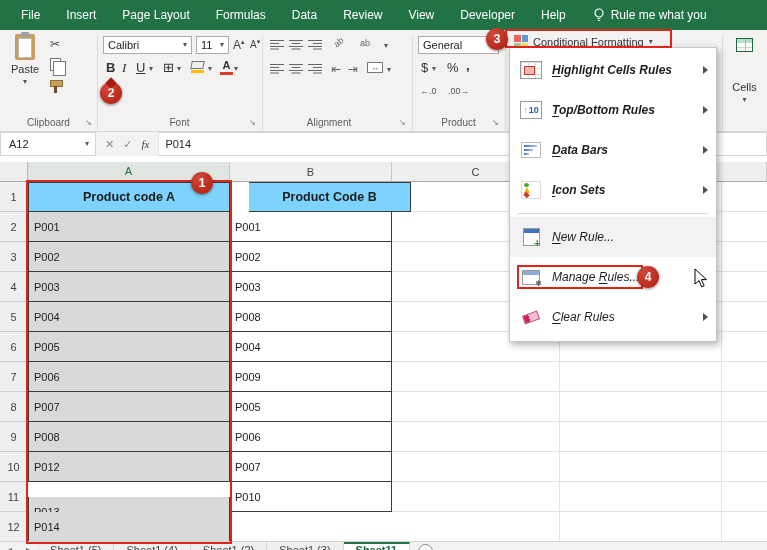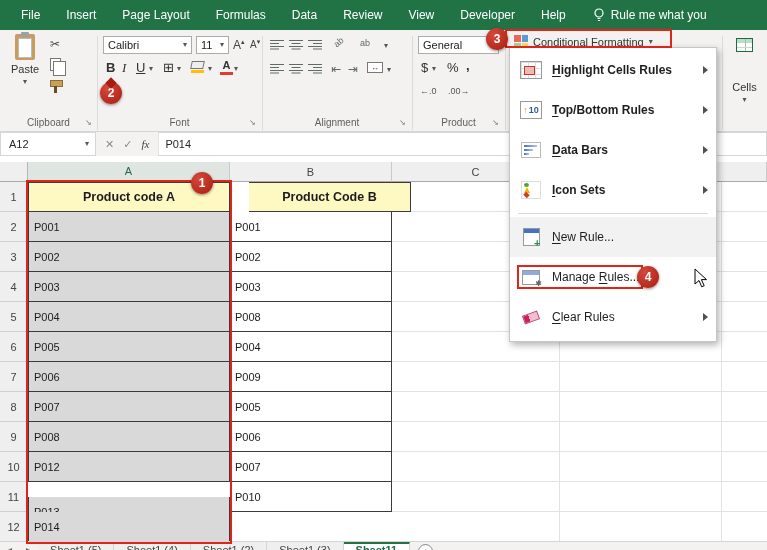--- a/index.html
+++ b/index.html
@@ -66,32 +66,32 @@
     border-bottom:1px solid #a9a9a9; display:flex; align-items:center; justify-content:center;
     font-size:11px; color:#444; }
   .colh.sel { background:#dfe6e1; border-bottom:2px solid #217346; color:#1e6b41; }
   .rowh { position:absolute; left:0; width:28px; height:30px; background:#efefef; border-right:1px solid #b5b5b5;
     border-bottom:1px solid #d0d0d0; display:flex; align-items:center; justify-content:center;
     font-size:11px; color:#444; }
   .cell { position:absolute; height:30px; display:flex; align-items:center; padding-left:5px;
     border-right:1px solid #3b3b3b; border-bottom:1px solid #3b3b3b; font-size:11px; color:#1c1c1c; background:#fff; }
   .ca { left:28px; width:202px; border-left:1px solid #3b3b3b; background:#d9d9d9; }
   .cb { left:230px; width:162px; }
-  .hdr { border-top:1px solid #3b3b3b; padding-left:0; justify-content:center; font-weight:bold; font-size:12.5px; background:#fef9c3; }
+  .hdr { border-top:1px solid #3b3b3b; padding-left:0; justify-content:center; font-weight:bold; font-size:12.5px; background:#7dd3fc; }
   .gridlines { position:absolute; left:392px; top:182px; right:0; height:360px;
     background:repeating-linear-gradient(to bottom, transparent 0 29px, #e2e2e2 29px 30px); }
   .vline { position:absolute; top:182px; height:360px; width:1px; background:#e2e2e2; }
   
   .menu { position:absolute; left:509px; top:47px; width:208px; background:#fff; border:1px solid #c5c5c5;
     box-shadow:2px 3px 7px rgba(0,0,0,.3); z-index:50; padding:2px 0 4px; }
   .mi { height:40px; display:flex; align-items:center; padding:0 6px; font-size:12px; color:#1e1e1e; }
   .mi.bold { font-weight:bold; }
   .mi.hovered { background:#f2f2f2; }
   .mic { width:30px; display:flex; justify-content:center; align-items:center; margin-right:6px; flex:none; }
-  .mlabel { flex:1; white-space:nowrap; }
+  .mlabel { flex:1; white-space:nowrap;font-style:italic; }
   .mlabel u { text-underline-offset:2px; }
   .marrow { width:0; height:0; border-left:5px solid #505050; border-top:4px solid transparent;
     border-bottom:4px solid transparent; margin-right:2px; flex:none; }
   .msep { height:1px; background:#d9d9d9; margin:3px 8px; }
   
   .mi-hl { width:22px; height:18px; background:#fff; border:1px solid #999; position:relative;
     background-image:linear-gradient(#ddd 1px,transparent 1px),linear-gradient(90deg,#ddd 1px,transparent 1px);
     background-size:7px 6px; }
   .mi-hl::before { content:""; position:absolute; left:3px; top:4px; width:9px; height:7px; background:#f4b8b2; border:1px solid #c0392b; }
   .mi-tb { width:22px; height:18px; background:#fff; border:1px solid #999; display:flex; align-items:center; justify-content:center; gap:1px; font-size:9px; color:#2e5e9e; }
@@ -234,21 +234,21 @@
         <svg class="al" width="14" height="11" viewBox="0 0 14 11">
           <path d="M0 1.5h14M5 4.5h9M0 7.5h14M5 10h9" stroke="#5f6a6a" stroke-width="1"></path>
         </svg>
       </span>
     <span class="mini" style="left:331px;top:33px;color:#5f6a6a;">⇤</span>
     <span class="mini" style="left:348px;top:33px;color:#5f6a6a;">⇥</span>
     <span class="abs" style="left:367px;top:32px;">
         <span class="mergebox">↔</span>
       </span>
     <span class="chev" style="position:absolute;left:387px;top:36px;">▾</span>
-    <div class="glabel" style="left:262px;width:150px;">Alignment</div>
+    <div class="glabel" style="left:254px;width:150px;">Alignment</div>
     <span class="launcher" style="left:399px;">↘</span>
     <div class="gsep" style="left:412px;"></div>
 
     <div class="combo" style="left:418px;top:6px;width:81px;">
       <span>General</span>
       <span class="chev">▾</span>
     </div>
     <span class="fmt" style="left:421px;top:31px;">$</span>
     <span class="chev" style="position:absolute;left:432px;top:35px;">▾</span>
     <span class="fmt" style="left:447px;top:31px;">%</span>

